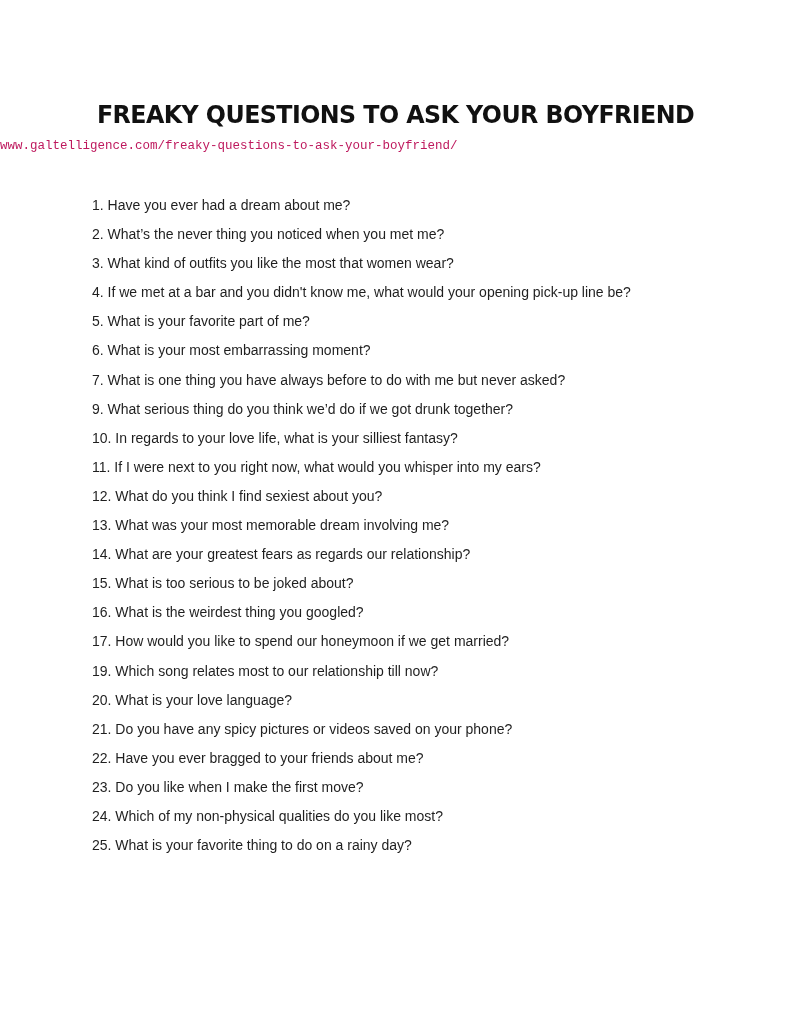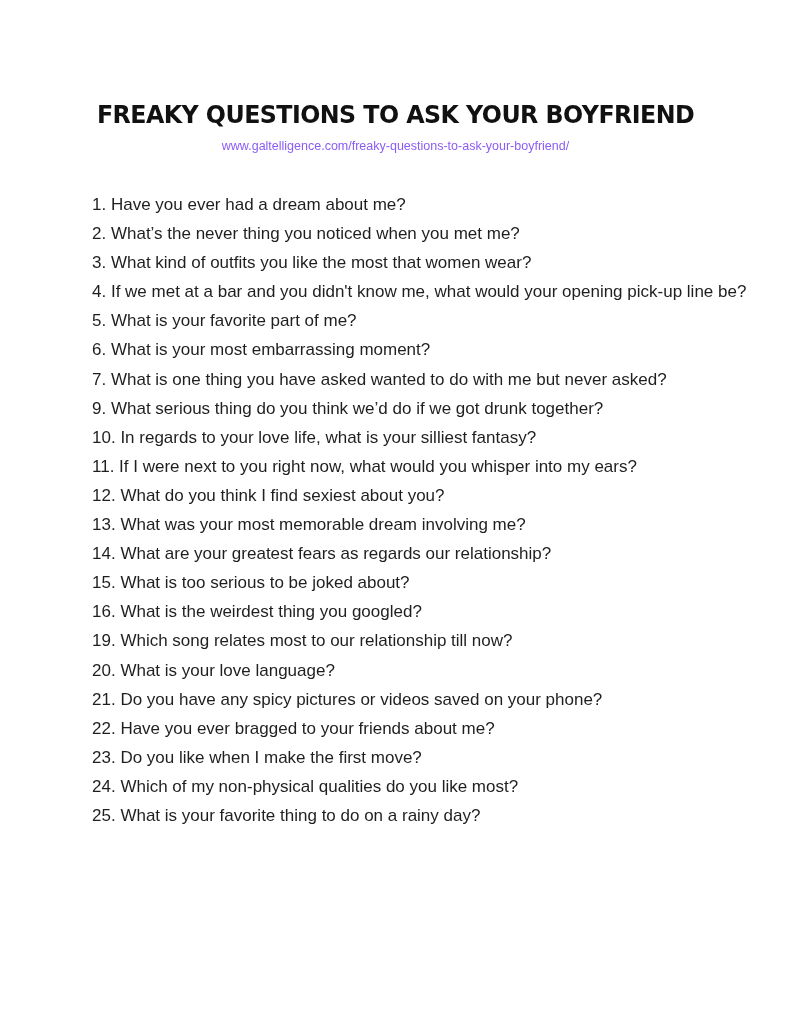--- a/index.html
+++ b/index.html
@@ -37,67 +37,67 @@
       margin: 0;
       line-height: 36px;
       transform: scaleX(0.93);
       transform-origin: center;
     }
     .source-url {
       position: absolute;
       left: 0;
       width: 791px;
       top: 137px;
-      text-align: center;
-      font-family: Liberation Sans, sans-serif;
+      font-family: Liberation Mono, monospace;
       font-size: 12.5px;
-      color: #8b5cf6;
+      color: #be185d;
       line-height: 18px;
     }
     .question-list {
       position: absolute;
       left: 92px;
       top: 196px;
       margin: 0;
       padding: 0;
       list-style: none;
     }
     .question-item {
       height: 29.1px;
       line-height: 18px;
       font-family: "Liberation Sans", sans-serif;
-      font-size: 17px;
+      font-size: 14px;
       color: #1f1f1f;
       white-space: nowrap;
     }
     .q-num::after { content: ". "; }
   </style>
 </head>
 <body>
 
 <div class="page">
   <h1 class="title">FREAKY QUESTIONS TO ASK YOUR BOYFRIEND</h1>
   <div class="source-url">www.galtelligence.com/freaky-questions-to-ask-your-boyfriend/</div>
 
   <ol class="question-list">
     <li class="question-item"><span class="q-num">1</span><span>Have you ever had a dream about me?</span></li>
     <li class="question-item"><span class="q-num">2</span><span>What’s the never thing you noticed when you met me?</span></li>
     <li class="question-item"><span class="q-num">3</span><span>What kind of outfits you like the most that women wear?</span></li>
     <li class="question-item"><span class="q-num">4</span><span>If we met at a bar and you didn't know me, what would your opening pick-up line be?</span></li>
     <li class="question-item"><span class="q-num">5</span><span>What is your favorite part of me?</span></li>
     <li class="question-item"><span class="q-num">6</span><span>What is your most embarrassing moment?</span></li>
-    <li class="question-item"><span class="q-num">7</span><span>What is one thing you have asked wanted to do with me but never asked?</span></li>
+    <li class="question-item"><span class="q-num">7</span><span>What is one thing you have always before to do with me but never asked?</span></li>
     <li class="question-item"><span class="q-num">9</span><span>What serious thing do you think we’d do if we got drunk together?</span></li>
     <li class="question-item"><span class="q-num">10</span><span>In regards to your love life, what is your silliest fantasy?</span></li>
     <li class="question-item"><span class="q-num">11</span><span>If I were next to you right now, what would you whisper into my ears?</span></li>
     <li class="question-item"><span class="q-num">12</span><span>What do you think I find sexiest about you?</span></li>
     <li class="question-item"><span class="q-num">13</span><span>What was your most memorable dream involving me?</span></li>
     <li class="question-item"><span class="q-num">14</span><span>What are your greatest fears as regards our relationship?</span></li>
     <li class="question-item"><span class="q-num">15</span><span>What is too serious to be joked about?</span></li>
     <li class="question-item"><span class="q-num">16</span><span>What is the weirdest thing you googled?</span></li>
+    <li class="question-item"><span class="q-num">17</span><span>How would you like to spend our honeymoon if we get married?</span></li>
     <li class="question-item"><span class="q-num">19</span><span>Which song relates most to our relationship till now?</span></li>
     <li class="question-item"><span class="q-num">20</span><span>What is your love language?</span></li>
     <li class="question-item"><span class="q-num">21</span><span>Do you have any spicy pictures or videos saved on your phone?</span></li>
     <li class="question-item"><span class="q-num">22</span><span>Have you ever bragged to your friends about me?</span></li>
     <li class="question-item"><span class="q-num">23</span><span>Do you like when I make the first move?</span></li>
     <li class="question-item"><span class="q-num">24</span><span>Which of my non-physical qualities do you like most?</span></li>
     <li class="question-item"><span class="q-num">25</span><span>What is your favorite thing to do on a rainy day?</span></li>
   </ol>
 </div>
 

